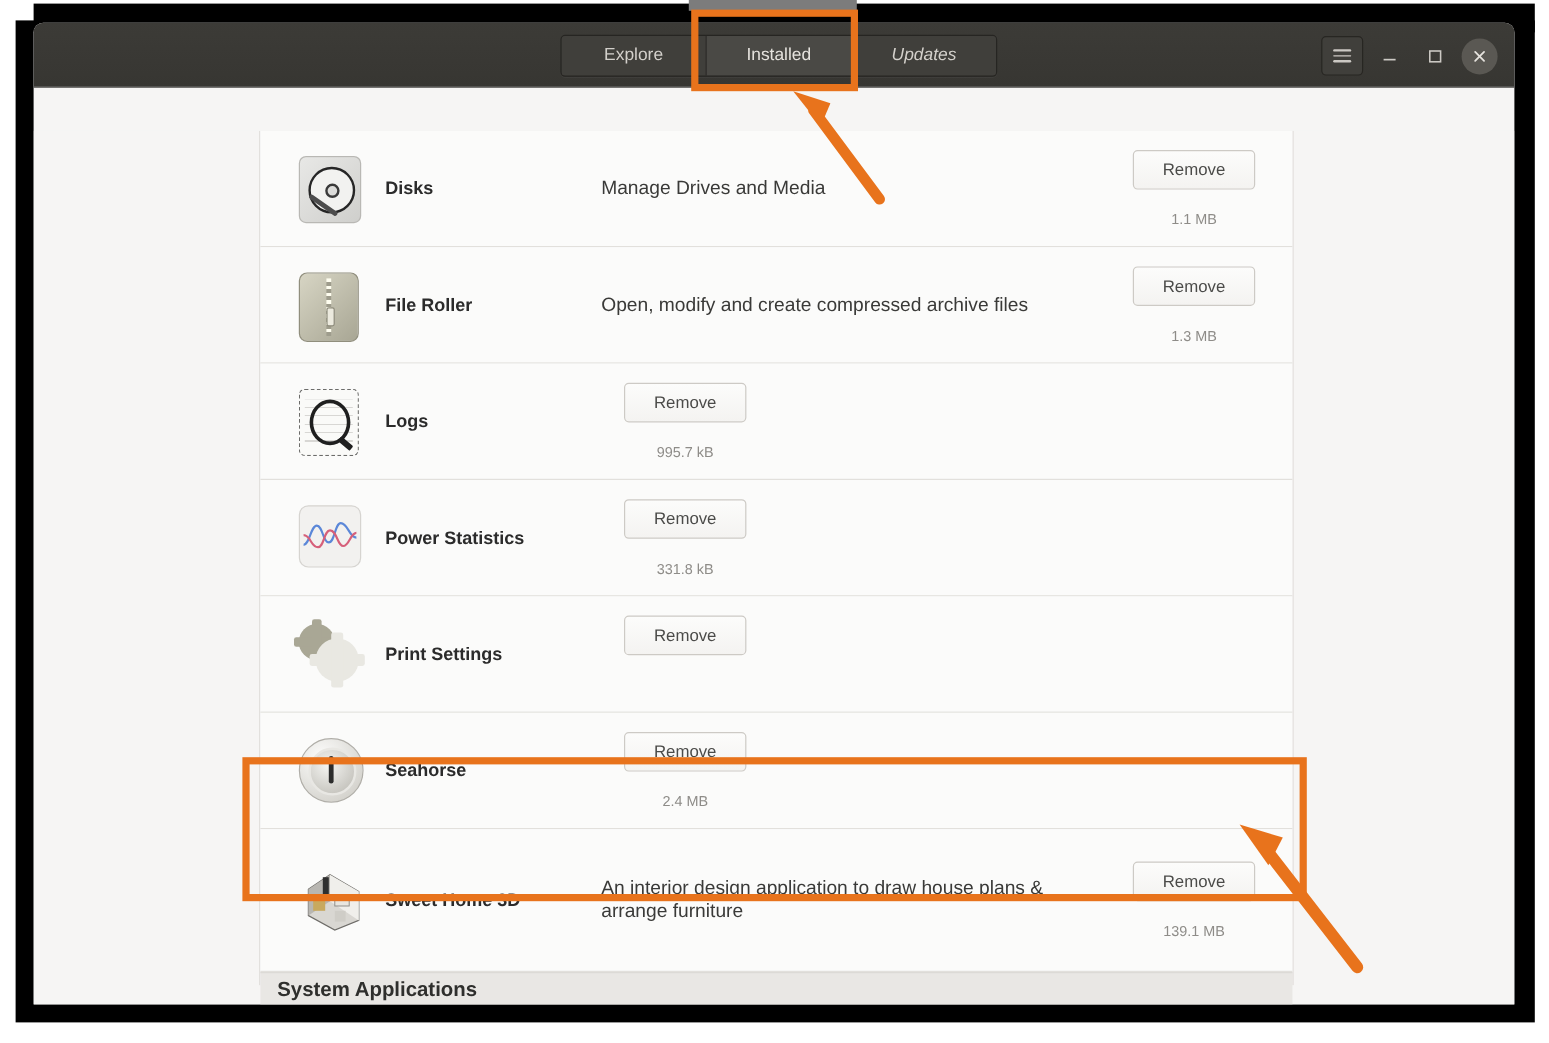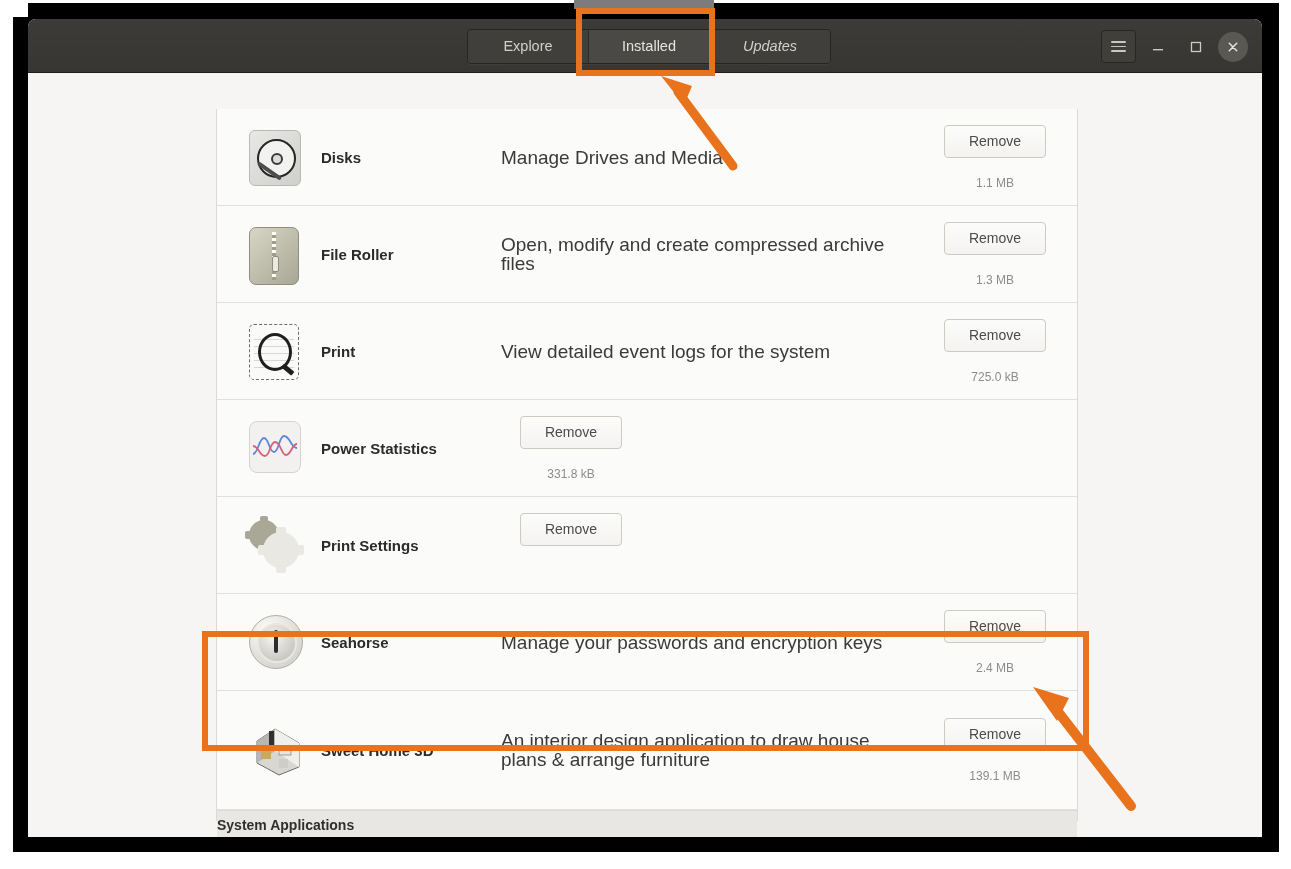--- a/index.html
+++ b/index.html
@@ -159,21 +159,21 @@
     position: relative;
   }
   .app-name {
     font-size: 15px;
     font-weight: bold;
     color: #2b2b2b;
     width: 180px;
     flex: 0 0 180px;
   }
   .app-desc {
-    font-size: 19px;
+    font-size: 16px;
     color: #3a3a38;
     flex: 1;
     padding-right: 20px;
     line-height: 19px;
     max-width: 430px;
   }
   .app-action {
     flex: 0 0 140px;
     display: flex;
     flex-direction: column;
@@ -198,21 +198,22 @@
     height: 14px;
   }
 
   .section-header {
     background: #e9e7e4;
     border-bottom: 1px solid #dcdad6;
     border-top: 1px solid #dcdad6;
     height: 28px;
     display: flex;
     align-items: center;
-    font-size: 14px;
+    padding-left: 14px;
+    font-size: 17px;
     font-weight: bold;
     color: #2f2f2d;
   }
 
   
   .annot-box {
     position: absolute;
     border: 6px solid #e8731c;
     box-sizing: border-box;
     pointer-events: none;
@@ -492,25 +493,24 @@
         </div>
 
         <div class="app-row">
           <div class="app-icon">
             <div class="ic-logs">
                 <div class="lines"></div>
                 <div class="glass"></div>
                 <div class="handle"></div>
               </div>
           </div>
-          <div class="app-name">Print</div>
-          <div class="app-desc">View detailed event logs for the system</div>
+          <div class="app-name">Logs</div>
           <div class="app-action">
             <div class="remove-btn">Remove</div>
-            <div class="app-size">725.0 kB</div>
+            <div class="app-size">995.7 kB</div>
           </div>
         </div>
 
         <div class="app-row">
           <div class="app-icon">
             <div class="ic-power">
               <svg width="50" height="50" viewBox="0 0 50 50">
                 <path d="M3 32 C8 32 9 16 14 16 C19 16 19 30 24 30 C29 30 29 14 34 14 C40 14 41 26 47 26" fill="none" stroke="#5b87d8" stroke-width="1.8"></path>
                 <path d="M3 24 C9 24 9 34 15 34 C20 34 20 20 25 20 C31 20 31 33 36 33 C41 33 42 22 47 22" fill="none" stroke="#d6607a" stroke-width="1.8"></path>
               </svg>
@@ -538,21 +538,20 @@
         </div>
 
         <div class="app-row">
           <div class="app-icon">
             <div class="ic-seahorse">
                 <div class="ring"></div>
                 <div class="key"></div>
               </div>
           </div>
           <div class="app-name">Seahorse</div>
-          <div class="app-desc">Manage your passwords and encryption keys</div>
           <div class="app-action">
             <div class="remove-btn">Remove</div>
             <div class="app-size">2.4 MB</div>
           </div>
         </div>
 
         <div class="app-row tall">
           <div class="app-icon">
             <div class="ic-sweethome">
               <svg width="56" height="56" viewBox="0 0 56 56">

